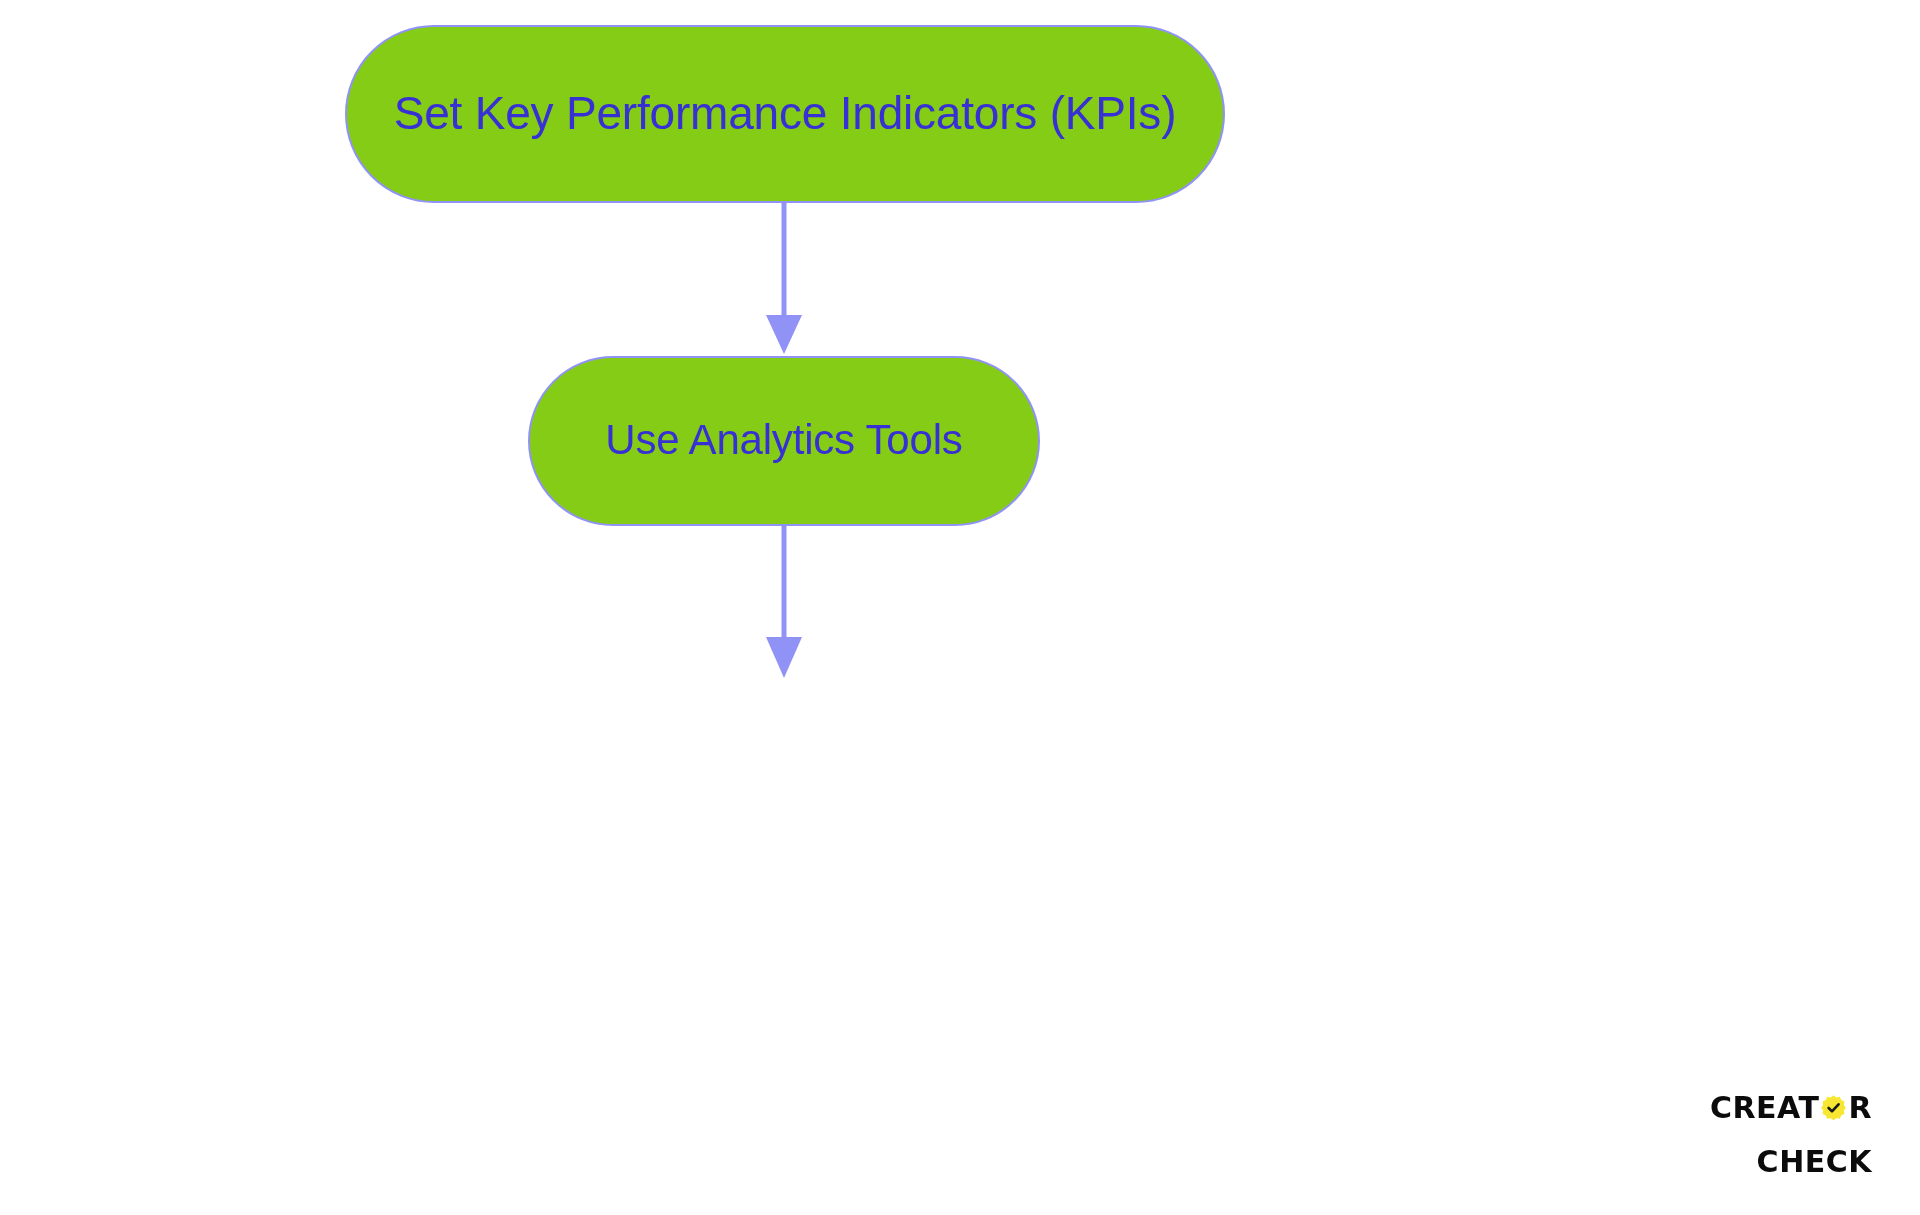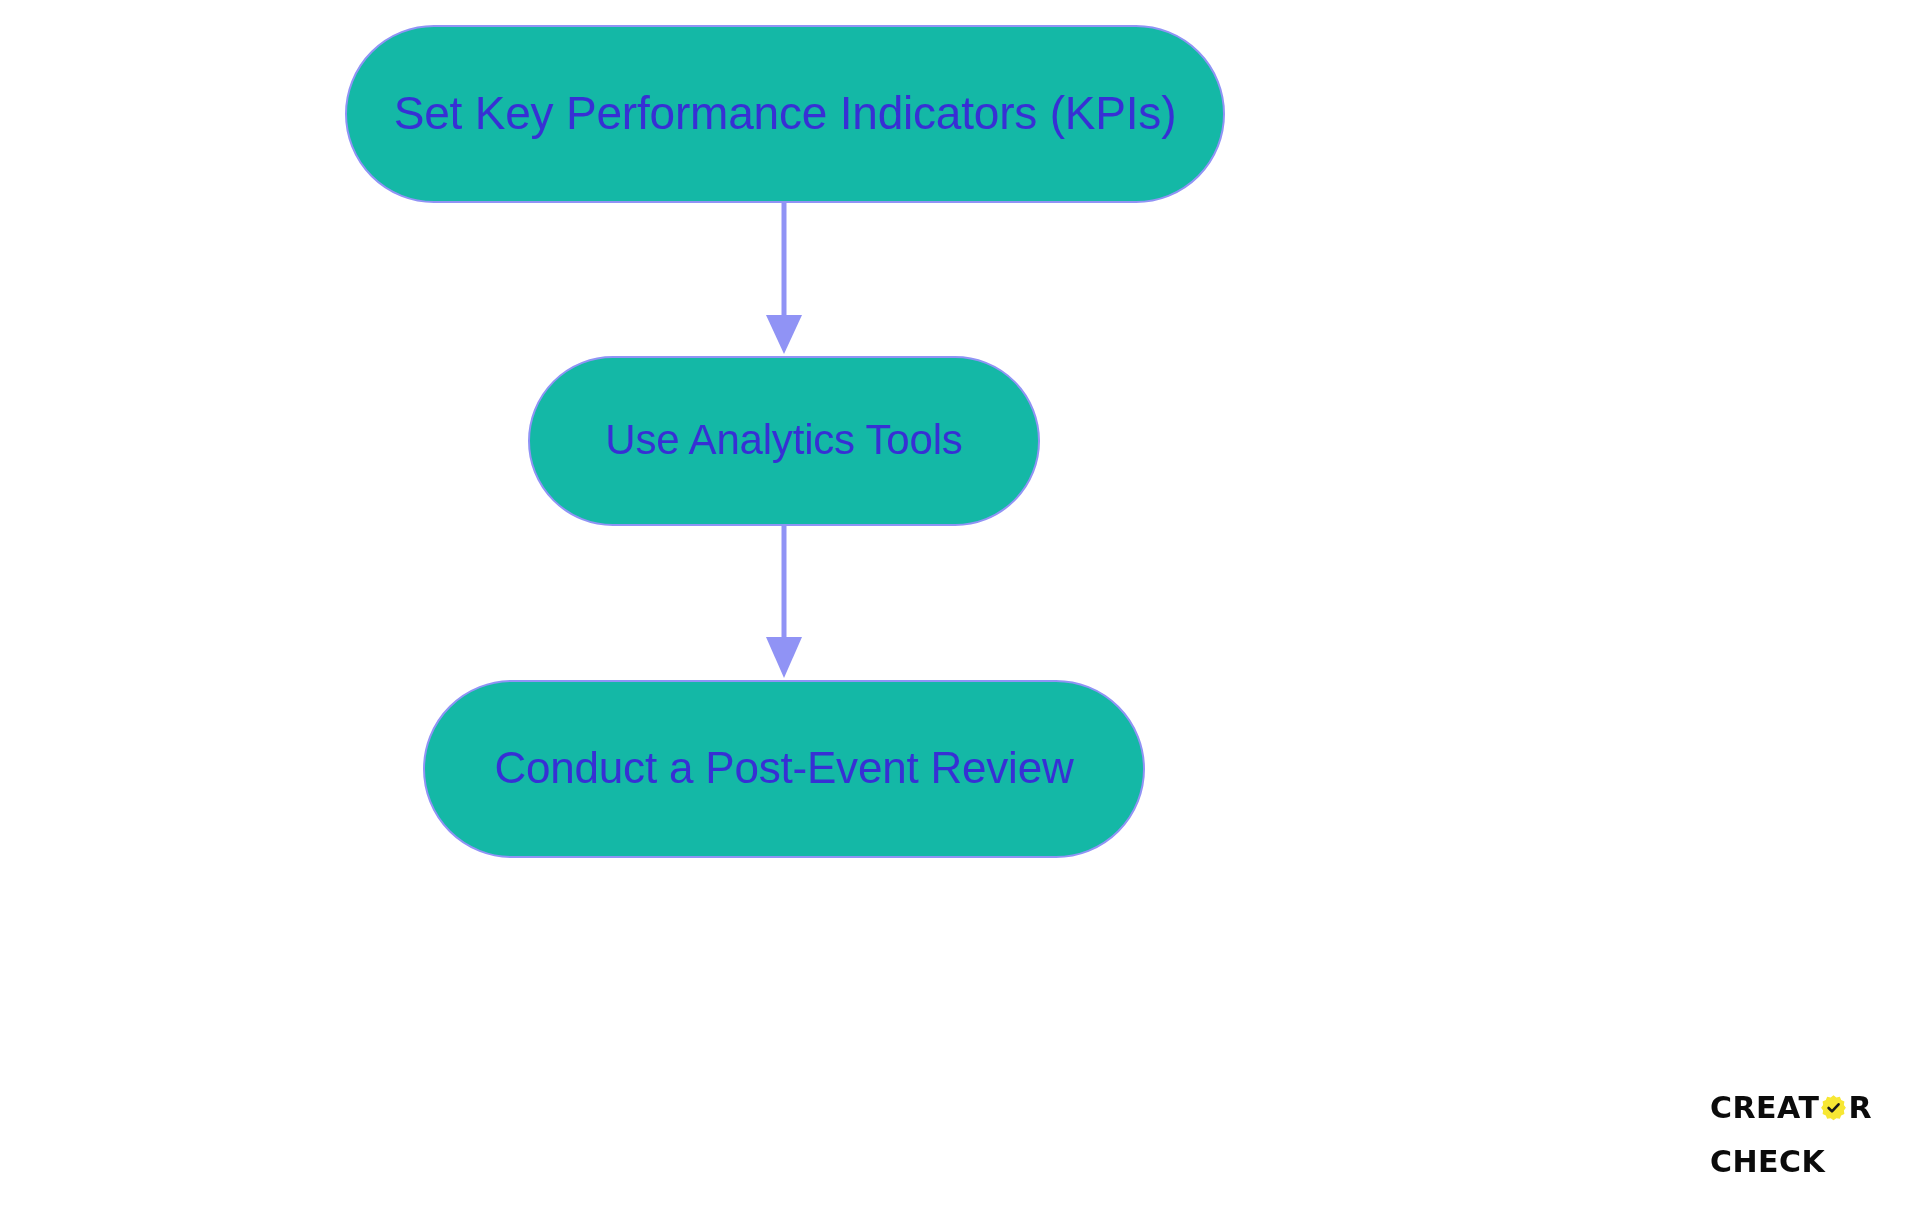--- a/index.html
+++ b/index.html
@@ -23,21 +23,21 @@
     height: 1215px;
   }
 
   
   .node {
     position: absolute;
     box-sizing: border-box;
     display: flex;
     align-items: center;
     justify-content: center;
-    background: #14b8a6;
+    background: #84cc16;
     border: 2px solid #9093f5;
     border-radius: 9999px;
     color: #3730d4;
     letter-spacing: -0.2px;
     white-space: nowrap;
     font-weight: 400;
     -webkit-font-smoothing: antialiased;
   }
 
   .node-label {
@@ -80,21 +80,21 @@
     pointer-events: none;
   }
 
   
   #brand {
     position: absolute;
     right: 48px;
     bottom: 38px;
     display: flex;
     flex-direction: column;
-    align-items: flex-start;
+    align-items: flex-end;
     line-height: 1;
   }
   .brand-row {
     display: flex;
     align-items: center;
     font-family: "DejaVu Sans", "Liberation Sans", sans-serif;
     font-weight: 700;
     font-size: 30px;
     letter-spacing: 0.5px;
     color: #0b0b0b;
@@ -128,23 +128,20 @@
   </svg>
 
   <div class="node" id="node-kpi">
     <span class="node-label">Set Key Performance Indicators (KPIs)</span>
   </div>
 
   <div class="node" id="node-analytics">
     <span class="node-label">Use Analytics Tools</span>
   </div>
 
-  <div class="node" id="node-review">
-    <span class="node-label">Conduct a Post-Event Review</span>
-  </div>
 
   <div id="brand">
     <div class="brand-row">
       <span>CREAT</span>
       <span class="brand-badge">
         <svg width="27" height="27" viewBox="0 0 32 32" xmlns="http://www.w3.org/2000/svg">
           <path d="M16 1.6 L19.4 4.0 L23.5 3.4 L25.1 7.2 L28.9 8.8 L28.3 12.9 L30.7 16.3 L28.3 19.7 L28.9 23.8 L25.1 25.4 L23.5 29.2 L19.4 28.6 L16 31.0 L12.6 28.6 L8.5 29.2 L6.9 25.4 L3.1 23.8 L3.7 19.7 L1.3 16.3 L3.7 12.9 L3.1 8.8 L6.9 7.2 L8.5 3.4 L12.6 4.0 Z" fill="#f7e733"></path>
           <path d="M10.2 16.6 L14.2 20.6 L22.0 12.2" fill="none" stroke="#1a1a1a" stroke-width="3.1" stroke-linecap="round" stroke-linejoin="round"></path>
         </svg>
       </span>

